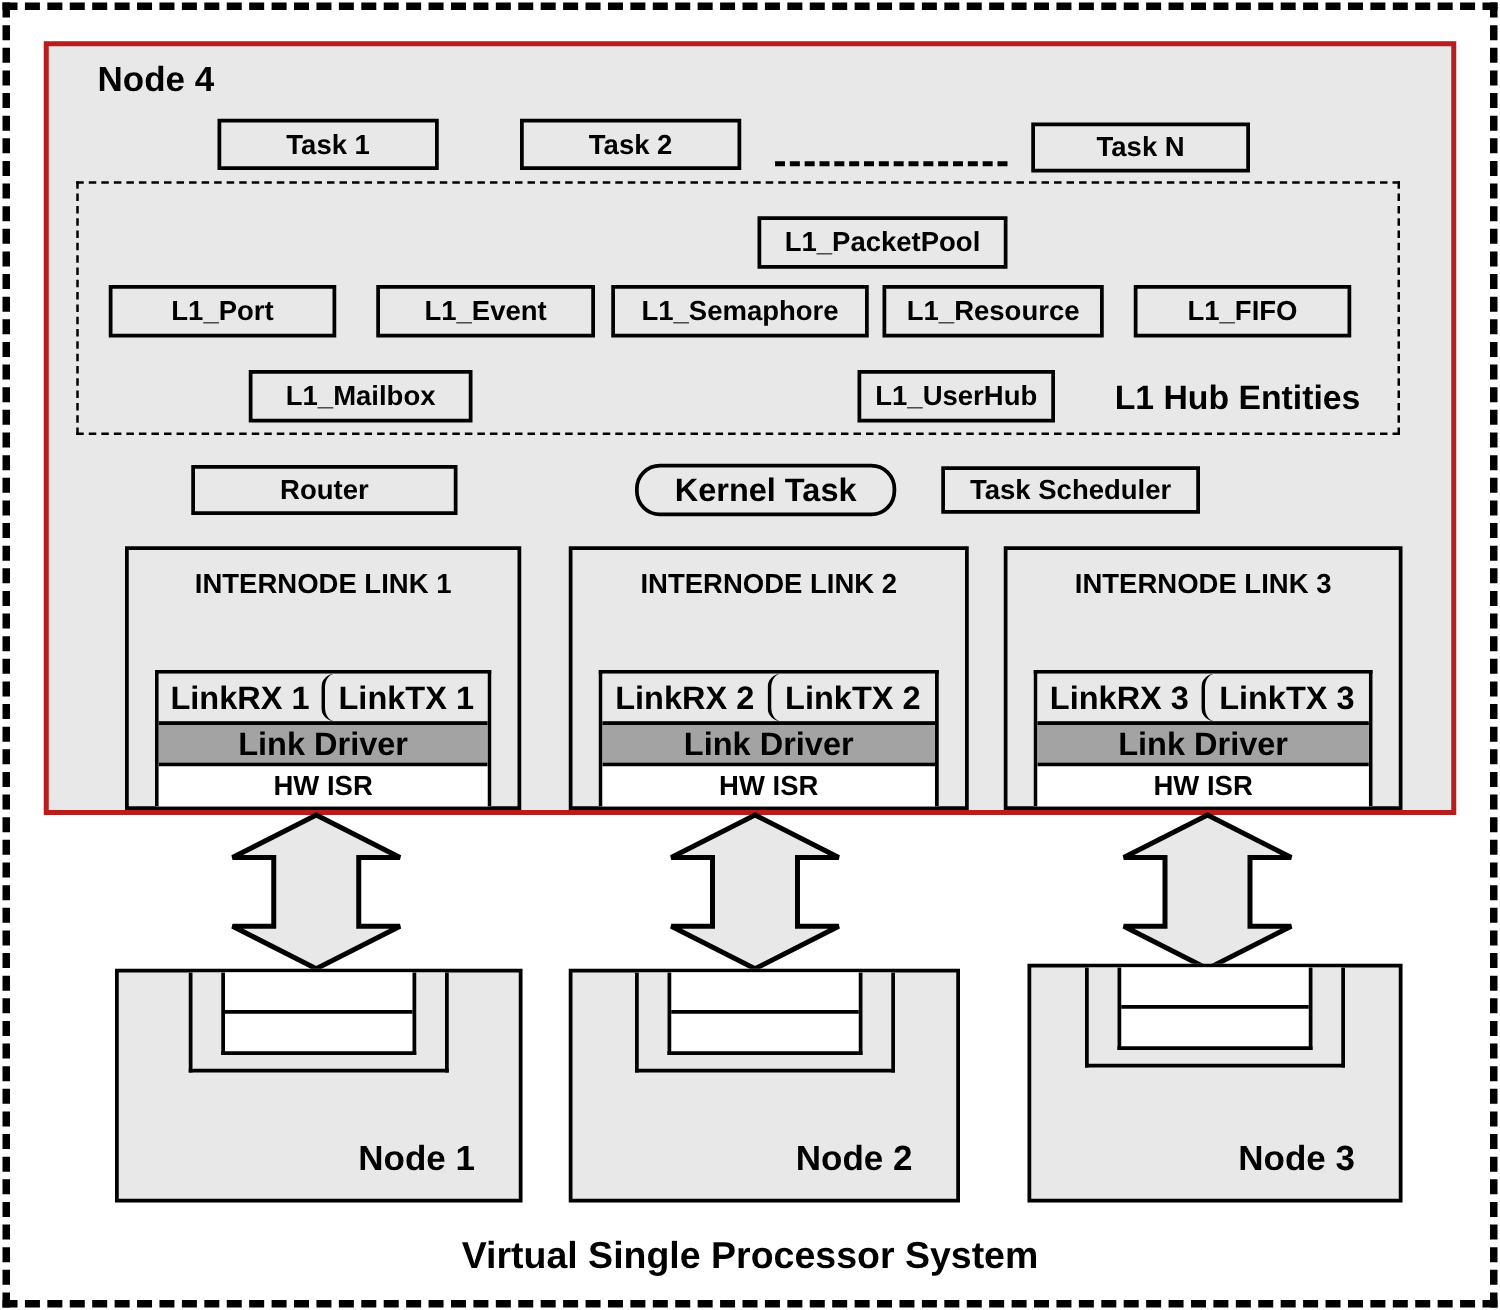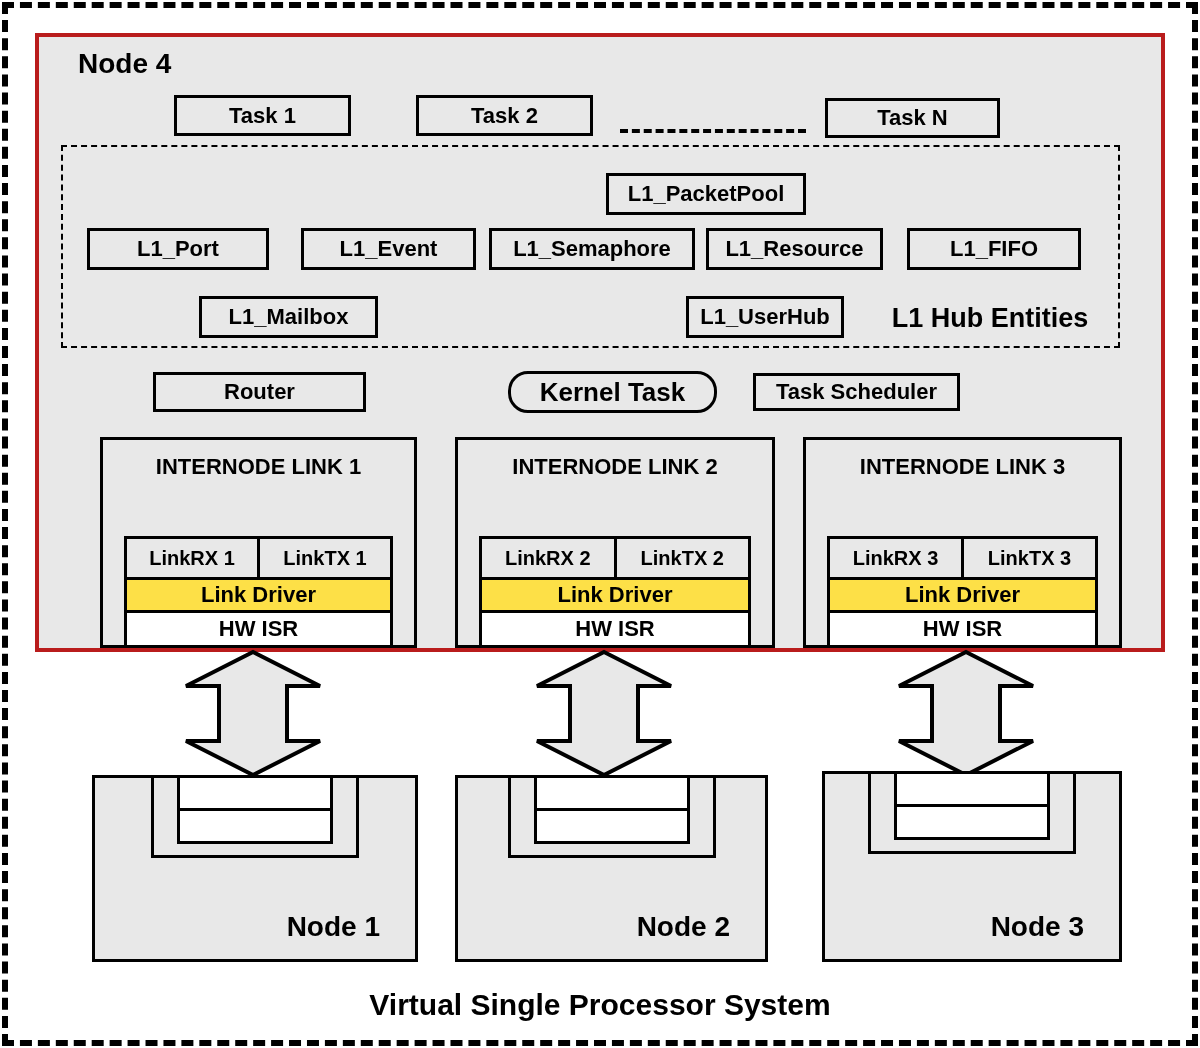--- a/index.html
+++ b/index.html
@@ -14,24 +14,24 @@
   .box{position:absolute;box-sizing:border-box;background:#e8e8e8;border:3px solid #000;
     display:flex;align-items:center;justify-content:center;font-size:22px;white-space:nowrap;}
   .plain-label{position:absolute;white-space:nowrap;}
   .dash-run{position:absolute;border-top:4px dashed #000;}
   .hub-group{position:absolute;box-sizing:border-box;border:2px dashed #000;}
   .il-box{position:absolute;box-sizing:border-box;background:#e8e8e8;border:3px solid #000;}
   .il-title{position:absolute;top:14px;left:0;right:0;text-align:center;font-size:22px;}
   .il-stack{position:absolute;bottom:0;left:21px;right:21px;box-sizing:border-box;
     border:3px solid #000;border-bottom:none;background:#fff;}
   .il-row1{display:flex;height:38px;background:#e8e8e8;}
-  .il-cell{flex:1;display:flex;align-items:center;justify-content:center;font-size:20px;}
+  .il-cell{flex:1;display:flex;align-items:center;justify-content:center;font-size:26px;border-radius:11px;}
   .il-cell.tx{border-left:3px solid #000;}
-  .il-row2{height:30px;border-top:3px solid #000;background:#fde047;
-    display:flex;align-items:center;justify-content:center;font-size:22px;}
+  .il-row2{height:30px;border-top:3px solid #000;background:#a3a3a3;
+    display:flex;align-items:center;justify-content:center;font-size:26px;}
   .il-row3{height:32px;border-top:3px solid #000;background:#fff;
     display:flex;align-items:center;justify-content:center;font-size:22px;text-align:right;}
   .arrow{position:absolute;width:140px;height:129px;}
   .remote-node{position:absolute;box-sizing:border-box;background:#e8e8e8;border:3px solid #000;}
   .rn-frame{position:absolute;top:0;left:50%;transform:translateX(-50%);
     width:208px;height:80px;box-sizing:border-box;background:#e8e8e8;
     border:3px solid #000;border-top:none;}
   .rn-slot{position:absolute;top:0;left:50%;transform:translateX(-50%);
     width:156px;height:66px;box-sizing:border-box;background:#fff;
     border:3px solid #000;border-top:none;}

